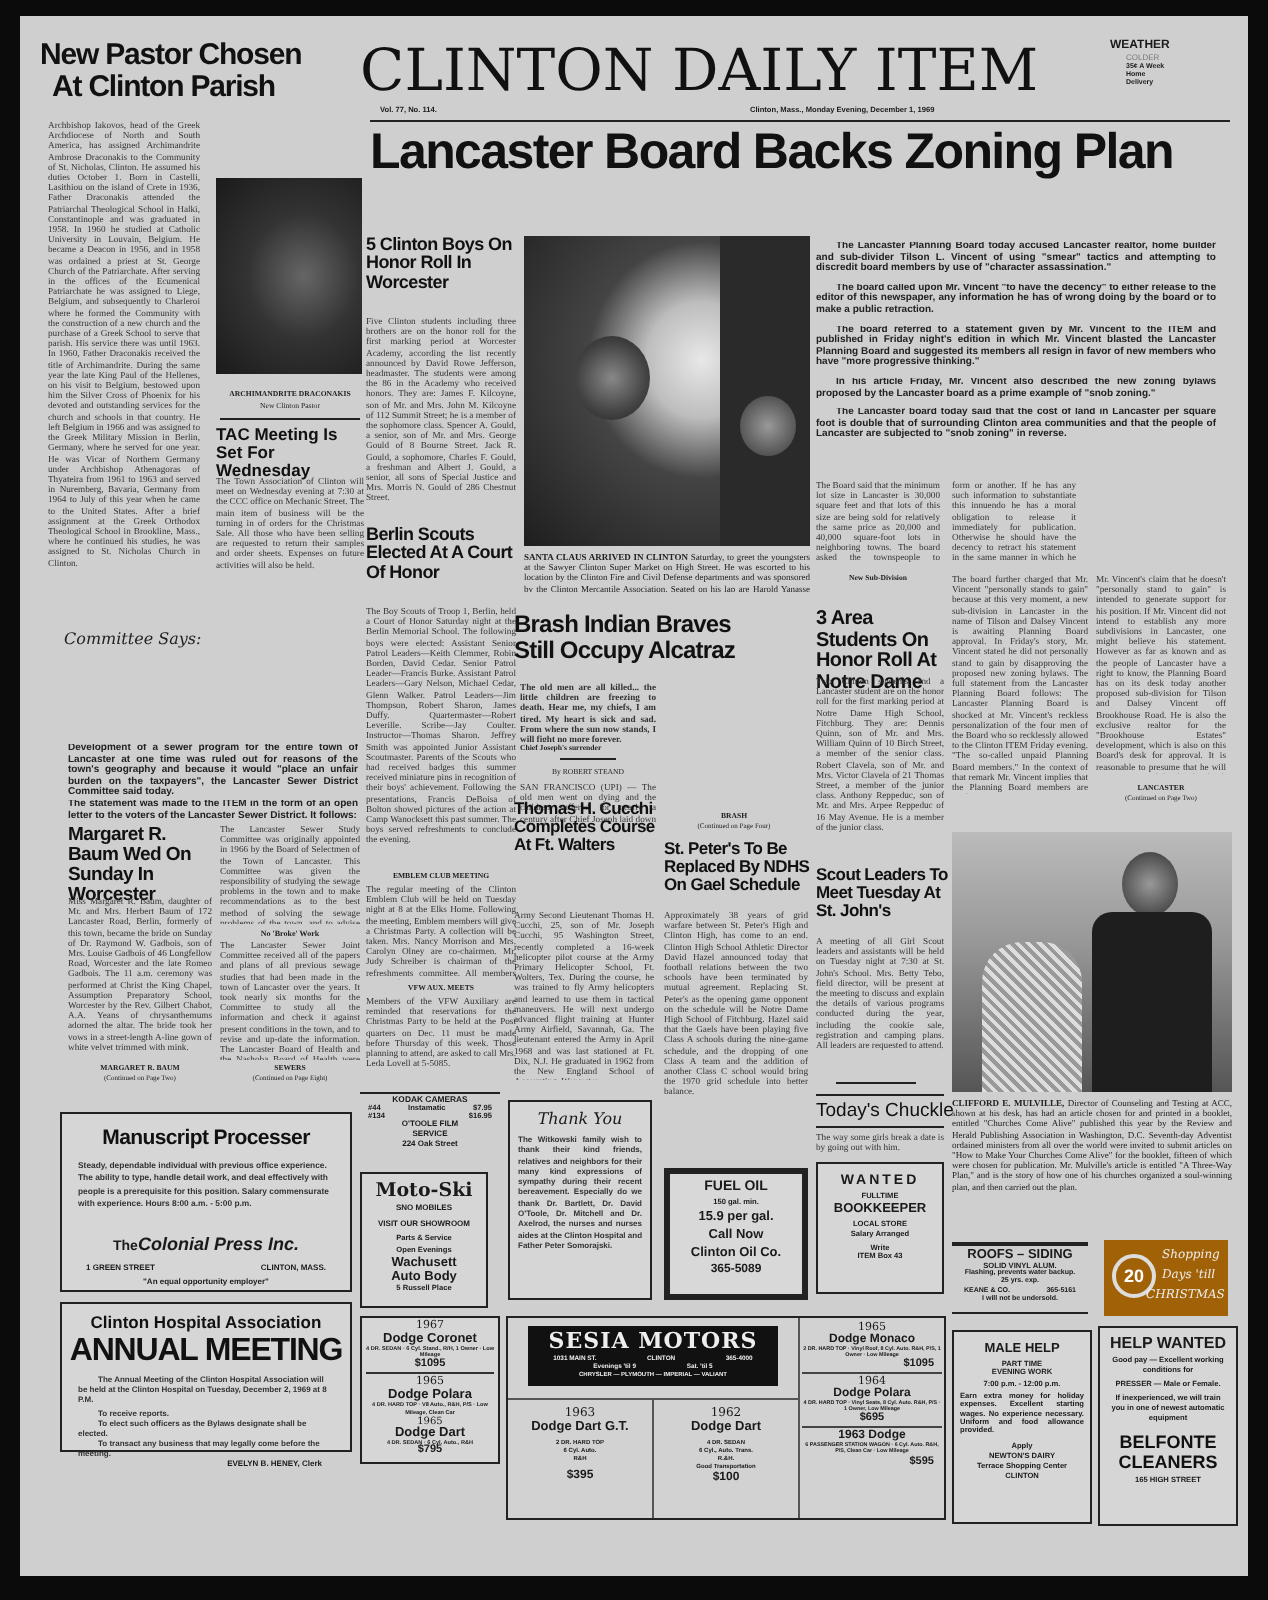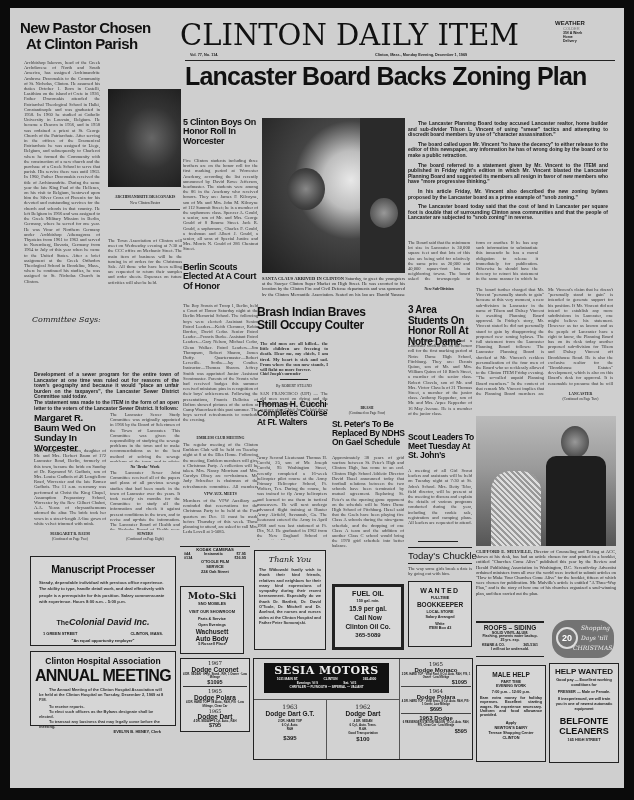--- a/index.html
+++ b/index.html
@@ -37,20 +37,24 @@
   <div class="abs rule" style="left:175px;top:52px;width:430px;"></div>
 
   <div class="abs hl" style="left:175px;top:55px;width:430px;font-size:25px;letter-spacing:-0.8px;white-space:nowrap;">Lancaster Board Backs Zoning Plan</div>
 
   <div class="abs body-text" style="left:14px;top:52px;width:76px;height:245px;">Archbishop Iakovos, head of the Greek Archdiocese of North and South America, has assigned Archimandrite Ambrose Draconakis to the Community of St. Nicholas, Clinton. He assumed his duties October 1. Born in Castelli, Lasithiou on the island of Crete in 1936, Father Draconakis attended the Patriarchal Theological School in Halki, Constantinople and was graduated in 1958. In 1960 he studied at Catholic University in Louvain, Belgium. He became a Deacon in 1956, and in 1958 was ordained a priest at St. George Church of the Patriarchate. After serving in the offices of the Ecumenical Patriarchate he was assigned to Liege, Belgium, and subsequently to Charleroi where he formed the Community with the construction of a new church and the purchase of a Greek School to serve that parish. His service there was until 1963. In 1960, Father Draconakis received the title of Archimandrite. During the same year the late King Paul of the Hellenes, on his visit to Belgium, bestowed upon him the Silver Cross of Phoenix for his devoted and outstanding services for the church and schools in that country. He left Belgium in 1966 and was assigned to the Greek Military Mission in Berlin, Germany, where he served for one year. He was Vicar of Northern Germany under Archbishop Athenagoras of Thyateira from 1961 to 1963 and served in Nuremberg, Bavaria, Germany from 1964 to July of this year when he came to the United States. After a brief assignment at the Greek Orthodox Theological School in Brookline, Mass., where he continued his studies, he was assigned to St. Nicholas Church in Clinton.</div>
   <div class="abs photo" style="left:98px;top:81px;width:73px;height:98px;background:radial-gradient(ellipse at 60% 50%, #666 0%, #333 45%, #1a1a1a 100%);"></div>
   <div class="abs caption center" style="left:96px;top:187px;width:78px;font-weight:bold;font-size:3.8px;">ARCHIMANDRITE DRACONAKIS</div>
   <div class="abs caption center" style="left:96px;top:193px;width:78px;font-size:3.8px;">New Clinton Pastor</div>
   <div class="abs rule" style="left:100px;top:201px;width:70px;"></div>
 
+  <div class="abs hl" style="left:98px;top:205px;width:76px;font-size:8.5px;">
+    <div>TAC Meeting Is</div>
+    <div>Set For Wednesday</div>
+  </div>
   <div class="abs body-text" style="left:98px;top:230px;width:74px;height:54px;">The Town Association of Clinton will meet on Wednesday evening at 7:30 at the CCC office on Mechanic Street. The main item of business will be the turning in of orders for the Christmas Sale. All those who have been selling are requested to return their samples and order sheets. Expenses on future activities will also be held.</div>
 
   <div class="abs" style="left:22px;top:307px;font-family:'DejaVu Serif',serif;font-style:italic;font-size:8px;color:#222;">Committee Says:</div>
   <div class="abs body-text" style="left:24px;top:364px;width:145px;height:26px;font-size:5px;line-height:5.6px;font-weight:bold;color:#222;font-family:'Liberation Sans',sans-serif;">Development of a sewer program for the entire town of Lancaster at one time was ruled out for reasons of the town's geography and because it would "place an unfair burden on the taxpayers", the Lancaster Sewer District Committee said today.</div>
   <div class="abs body-text" style="left:24px;top:392px;width:145px;height:12px;font-size:5px;line-height:5.6px;font-weight:bold;color:#222;font-family:'Liberation Sans',sans-serif;">The statement was made to the ITEM in the form of an open letter to the voters of the Lancaster Sewer District. It follows:</div>
   <div class="abs body-text" style="left:100px;top:404px;width:70px;height:50px;">The Lancaster Sewer Study Committee was originally appointed in 1966 by the Board of Selectmen of the Town of Lancaster. This Committee was given the responsibility of studying the sewage problems in the town and to make recommendations as to the best method of solving the sewage problems of the town, and to advise regarding the organization of a sewage system. —Into the town.</div>
   <div class="abs caption center" style="left:100px;top:456px;width:70px;font-weight:bold;font-size:4px;">No 'Broke' Work</div>
   <div class="abs body-text" style="left:100px;top:462px;width:70px;height:60px;">The Lancaster Sewer Joint Committee received all of the papers and plans of all previous sewage studies that had been made in the town of Lancaster over the years. It took nearly six months for the Committee to study all the information and check it against present conditions in the town, and to revise and up-date the information. The Lancaster Board of Health and the Nashoba Board of Health were consulted, and other organizations concerned with the</div>
   <div class="abs caption center" style="left:100px;top:524px;width:70px;font-weight:bold;font-size:3.8px;">SEWERS</div>
   <div class="abs caption center" style="left:100px;top:529px;width:70px;font-size:3.5px;">(Continued on Page Eight)</div>
@@ -90,21 +94,21 @@
   <div class="abs body-text" style="left:398px;top:232px;width:62px;height:42px;">The Board said that the minimum lot size in Lancaster is 30,000 square feet and that lots of this size are being sold for relatively the same price as 20,000 and 40,000 square-foot lots in neighboring towns. The board asked the townspeople to consider if this is so-called snob zoning.</div>
   <div class="abs body-text" style="left:466px;top:232px;width:62px;height:42px;">form or another. If he has any such information to substantiate this innuendo he has a moral obligation to release it immediately for publication. Otherwise he should have the decency to retract his statement in the same manner in which he made it.</div>
   <div class="abs caption center" style="left:398px;top:279px;width:62px;font-weight:bold;font-size:3.8px;">New Sub-Division</div>
   <div class="abs body-text" style="left:466px;top:279px;width:68px;height:110px;">The board further charged that Mr. Vincent "personally stands to gain" because at this very moment, a new sub-division in Lancaster in the name of Tilson and Dalsey Vincent is awaiting Planning Board approval. In Friday's story, Mr. Vincent stated he did not personally stand to gain by disapproving the proposed new zoning bylaws. The full statement from the Lancaster Planning Board follows: The Lancaster Planning Board is shocked at Mr. Vincent's reckless personalization of the four men of the Board who so recklessly allowed to the Clinton ITEM Friday evening. "The so-called unpaid Planning Board members." In the context of that remark Mr. Vincent implies that the Planning Board members are paid or receive compensation in some</div>
   <div class="abs body-text" style="left:538px;top:279px;width:65px;height:100px;">Mr. Vincent's claim that he doesn't "personally stand to gain" is intended to generate support for his position. If Mr. Vincent did not intend to establish any more subdivisions in Lancaster, one might believe his statement. However as far as known and as the people of Lancaster have a right to know, the Planning Board has on its desk today another proposed sub-division for Tilson and Dalsey Vincent off Brookhouse Road. He is also the exclusive realtor for the "Brookhouse Estates" development, which is also on this Board's desk for approval. It is reasonable to presume that he will continue to subdivide the land. Therefore the truth is that he does stand to gain by keeping Lancaster's lot size at 30,000 square feet.</div>
   <div class="abs caption center" style="left:538px;top:384px;width:65px;font-weight:bold;font-size:3.8px;">LANCASTER</div>
   <div class="abs caption center" style="left:538px;top:389px;width:65px;font-size:3.5px;">(Continued on Page Two)</div>
 
   <div class="abs hl" style="left:247px;top:298px;width:140px;font-size:12px;letter-spacing:-0.4px;">
     <div>Brash Indian Braves</div>
-    <div>Still Occupy Coulter</div>
+    <div>Still Occupy Alcatraz</div>
   </div>
   <div class="abs body-text" style="left:250px;top:333px;width:68px;height:30px;font-weight:bold;">The old men are all killed... the little children are freezing to death. Hear me, my chiefs, I am tired. My heart is sick and sad. From where the sun now stands, I will fight no more forever.</div>
   <div class="abs caption" style="left:250px;top:364px;width:68px;font-weight:bold;font-size:3.8px;">Chief Joseph's surrender</div>
   <div class="abs rule" style="left:270px;top:371px;width:28px;"></div>
   <div class="abs caption center" style="left:250px;top:376px;width:68px;font-size:3.8px;">By ROBERT STEAND</div>
   <div class="abs body-text" style="left:250px;top:383px;width:68px;height:22px;">SAN FRANCISCO (UPI) — The old men went on dying and the children suffered for nearly a century after Chief Joseph laid down his arms to the white man's soldiers. But perhaps even the Nez Perce Indian leader, the old realist himself, might see a glimmer of hope in the "occupation" of Alcatraz Island by a band of brash young braves. Anthropologist Margaret Mead called the Nov. 20 seizure of Alcatraz "a magnificent piece of dramatization."</div>
   <div class="abs caption center" style="left:323px;top:398px;width:68px;font-weight:bold;font-size:3.8px;">BRASH</div>
   <div class="abs caption center" style="left:323px;top:403px;width:68px;font-size:3.5px;">(Continued on Page Four)</div>
 
   <div class="abs hl" style="left:398px;top:297px;width:66px;font-size:10px;letter-spacing:-0.3px;">3 Area Students On Honor Roll At Notre Dame</div>
@@ -132,21 +136,21 @@
 
   <div class="abs rule" style="left:398px;top:539px;width:64px;"></div>
   <div class="abs sans" style="left:398px;top:542px;width:66px;font-size:9.5px;color:#111;white-space:nowrap;">Today's Chuckle</div>
   <div class="abs rule" style="left:398px;top:555px;width:64px;"></div>
   <div class="abs body-text" style="left:398px;top:558px;width:64px;height:11px;">The way some girls break a date is by going out with him.</div>
 
   <div class="abs box" style="left:20px;top:548px;width:146px;height:90px;">
     <div class="center hl" style="font-size:10.5px;margin-top:7px;letter-spacing:-0.3px;">Manuscript Processer</div>
     <div class="sans" style="font-size:4.2px;line-height:6.4px;padding:5px 8px 0 8px;font-weight:bold;color:#333;">Steady, dependable individual with previous office experience. The ability to type, handle detail work, and deal effectively with people is a prerequisite for this position. Salary commensurate with experience. Hours 8:00 a.m. - 5:00 p.m.</div>
     <div class="center" style="margin-top:4px;">
-      <span class="sans" style="font-size:7px;font-weight:bold;">The</span><span class="sans" style="font-size:9px;font-weight:bold;font-style:italic;">Colonial David Inc.</span>
+      <span class="sans" style="font-size:7px;font-weight:bold;">The</span><span class="sans" style="font-size:9px;font-weight:bold;font-style:italic;">Colonial Press Inc.</span>
     </div>
     <div class="sans" style="display:flex;justify-content:space-between;font-size:4px;padding:2px 12px;font-weight:bold;">
       <span>1 GREEN STREET</span>
       <span>CLINTON, MASS.</span>
     </div>
     <div class="center sans" style="font-size:4px;font-weight:bold;">"An equal opportunity employer"</div>
   </div>
 
   <div class="abs box" style="left:20px;top:643px;width:146px;height:75px;">
     <div class="center hl" style="font-size:8.5px;margin-top:5px;">Clinton Hospital Association</div>
@@ -235,21 +239,21 @@
     <div class="center sans" style="font-size:6.5px;font-weight:bold;margin-top:1px;">ROOFS – SIDING</div>
     <div class="center sans" style="font-size:3.8px;font-weight:bold;">SOLID VINYL ALUM.</div>
     <div class="center sans" style="font-size:3.5px;font-weight:bold;line-height:3.8px;padding:0 6px;">Flashing, prevents water backup. 25 yrs. exp.</div>
     <div class="sans" style="display:flex;justify-content:space-between;font-size:3.5px;font-weight:bold;padding:0 6px;">
       <span>KEANE &amp; CO.</span>
       <span>365-5161</span>
     </div>
     <div class="center sans" style="font-size:3.5px;font-weight:bold;">I will not be undersold.</div>
   </div>
 
-  <div class="abs" style="left:542px;top:612px;width:62px;height:38px;background:#737373;border-radius:16px;">
+  <div class="abs" style="left:542px;top:612px;width:62px;height:38px;background:#a16207;">
     <div class="abs" style="left:4px;top:7px;width:22px;height:22px;border-radius:50%;border:2px solid #ddd;color:#fff;font-family:'Liberation Sans',sans-serif;font-weight:bold;font-size:9px;display:flex;align-items:center;justify-content:center;">20</div>
     <div class="abs" style="left:29px;top:3px;color:#eee;font-family:'DejaVu Serif',serif;font-style:italic;font-size:6px;line-height:10px;">
       <div>Shopping</div>
       <div>Days 'till</div>
       <div style="margin-left:-8px;">CHRISTMAS</div>
     </div>
   </div>
 
   <div class="abs" style="left:243px;top:650px;width:220px;height:102px;border:1.5px solid #222;background:#d2d2d2;">
     <div class="abs" style="left:10px;top:4px;width:125px;height:30px;background:#111;color:#eee;">

